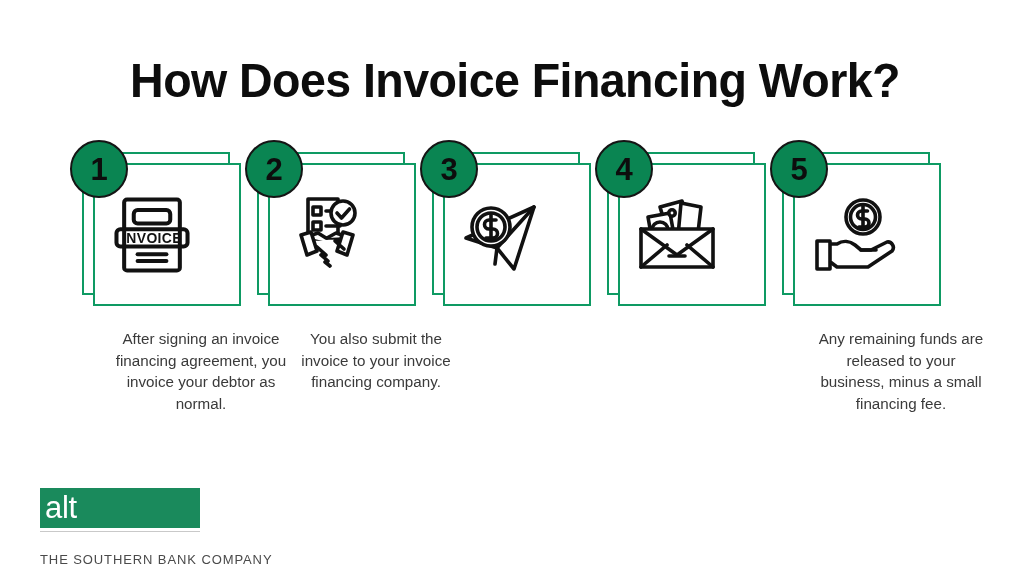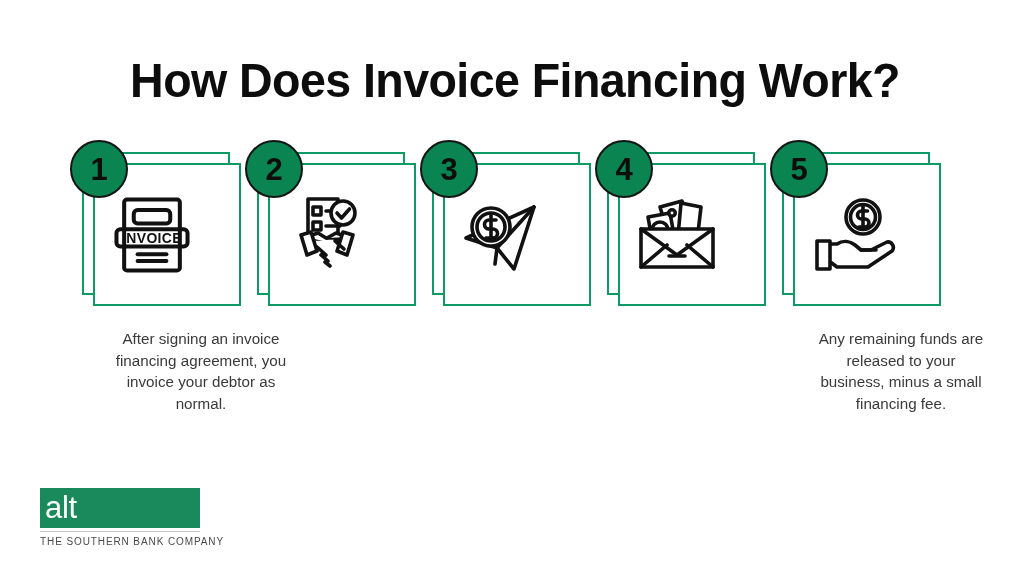--- a/index.html
+++ b/index.html
@@ -141,22 +141,22 @@
     font-family:"Liberation Sans","DejaVu Sans",sans-serif;
     margin-top:45px;
   }
   .logo-rule{
     height:1px;
     background:#c9c9c9;
     margin-top:3px;
     width:100%;
   }
   .logo-tag{
-    margin-top:4px;
-    font-size:10px;
+    margin-top:20px;
+    font-size:13px;
     color:#4a4a4a;
     letter-spacing:0.9px;
     font-family:"Liberation Sans","DejaVu Sans",sans-serif;
     white-space:nowrap;
   }
 </style>
 </head>
 <body>
 
 <div class="page">
@@ -204,20 +204,21 @@
             <path d="M24 50 l10 -3 6 19 -10 4 z" fill="#fff"></path>
             <path d="M76 50 l-10 -3 -6 19 10 4 z" fill="#fff"></path>
             <path d="M40 62 l9 8 M44 70 l7 6 M48 77 l5 4"></path>
             <path d="M58 56 l9 8"></path>
           </svg>
         </div>
         <div class="badge">
           <span>2</span>
         </div>
       </div>
+      <div class="caption">You also submit the invoice to your invoice financing company.</div>
     </div>
 
     <div class="step">
       <div class="card">
         <div class="frame-back"></div>
         <div class="frame-front"></div>
         <div class="icon-wrap">
           <svg width="100" height="100" viewBox="0 0 100 100" fill="none" stroke="#111" stroke-width="3.6" stroke-linecap="round" stroke-linejoin="round">
             <path d="M14 53 L82 22 L62 84 L45 63 z" fill="#fff"></path>
             <path d="M82 22 L45 63"></path>

